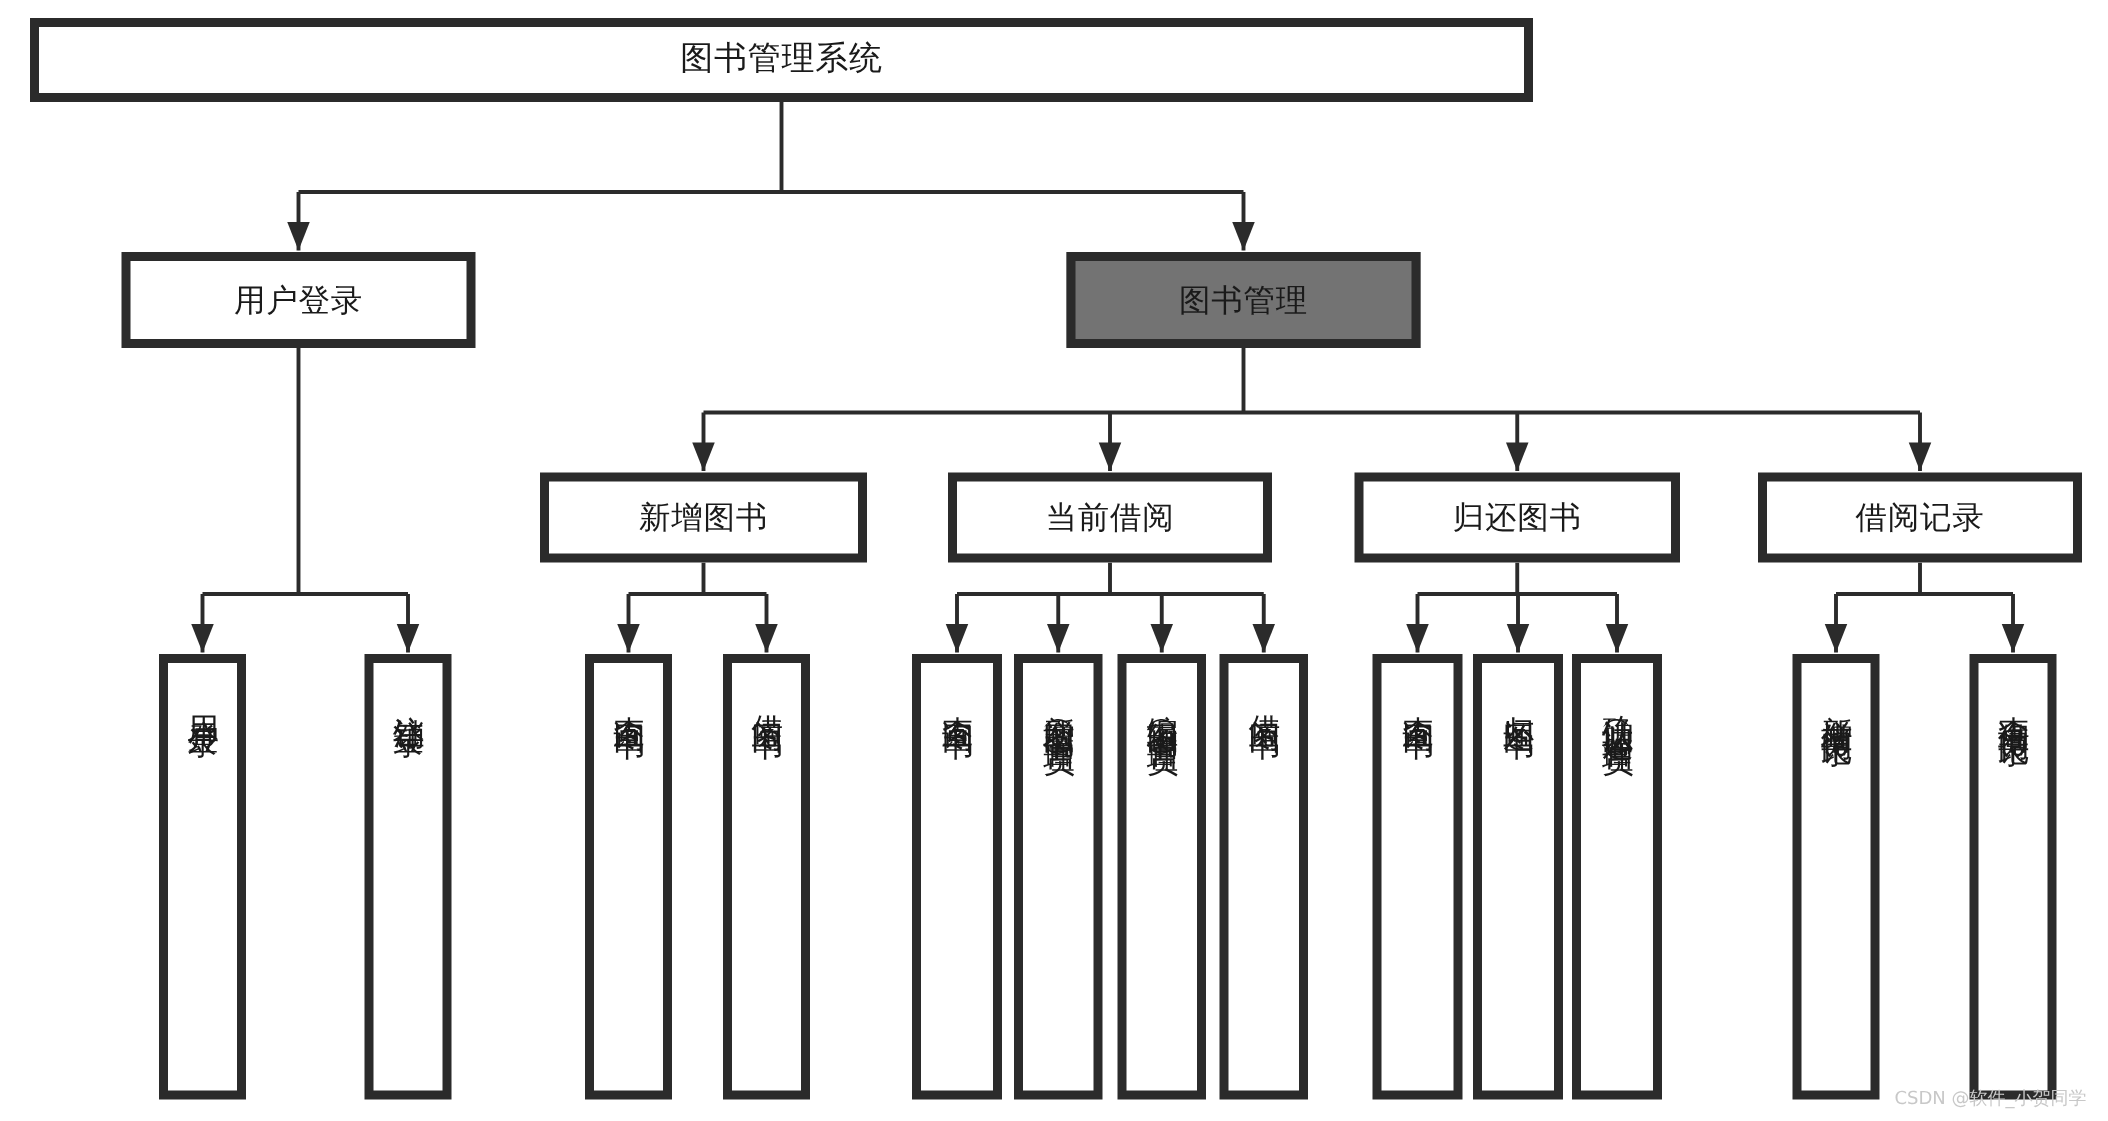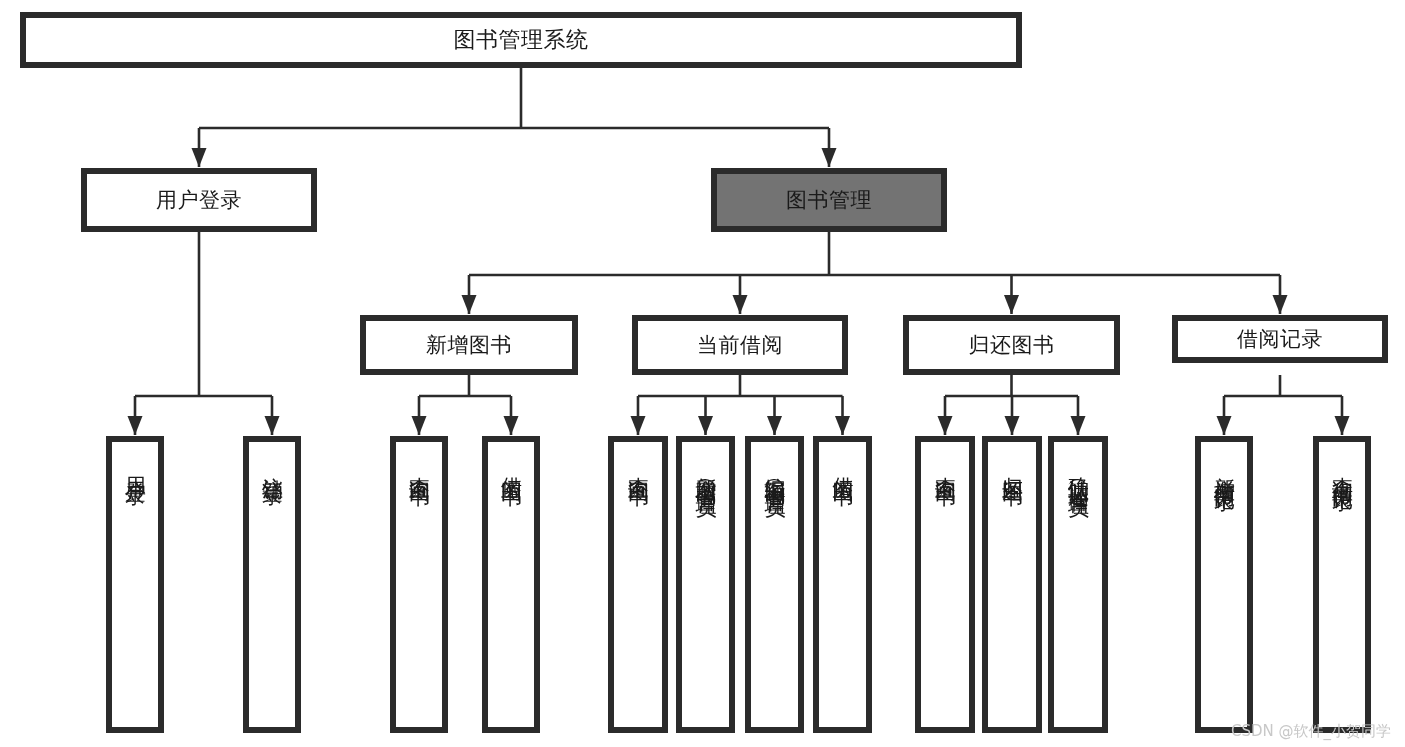--- a/index.html
+++ b/index.html
@@ -57,21 +57,21 @@
     text-orientation: upright;
     font-size: 21px;
     letter-spacing: 3px;
     line-height: 1;
     white-space: nowrap;
   }
   .watermark {
     position: absolute;
     right: 14px;
     bottom: 6px;
-    font-size: 15px;
+    font-size: 12px;
     color: #c8c8c8;
     z-index: 5;
     white-space: nowrap;
     font-family: "DejaVu Sans", "Liberation Sans", sans-serif;
   }
 </style>
 </head>
 <body>
 
 <div id="canvas">
@@ -141,21 +141,21 @@
       </div>
       <div class="node horiz" style="left: 360px; top: 315px; width: 218px; height: 60px; border-color: rgb(43, 43, 43); background: rgb(255, 255, 255);">
         <span class="label">新增图书</span>
       </div>
       <div class="node horiz" style="left: 632px; top: 315px; width: 216px; height: 60px; border-color: rgb(43, 43, 43); background: rgb(255, 255, 255);">
         <span class="label">当前借阅</span>
       </div>
       <div class="node horiz" style="left: 903px; top: 315px; width: 217px; height: 60px; border-color: rgb(43, 43, 43); background: rgb(255, 255, 255);">
         <span class="label">归还图书</span>
       </div>
-      <div class="node horiz" style="left: 1172px; top: 315px; width: 216px; height: 48px; border-color: rgb(43, 43, 43); background: rgb(255, 255, 255);">
+      <div class="node horiz" style="left: 1172px; top: 315px; width: 216px; height: 60px; border-color: rgb(43, 43, 43); background: rgb(255, 255, 255);">
         <span class="label">借阅记录</span>
       </div>
       <div class="node vert" style="left: 106px; top: 436px; width: 58px; height: 297px; border-color: rgb(43, 43, 43); background: rgb(255, 255, 255);">
         <span class="label">用户登录</span>
       </div>
       <div class="node vert" style="left: 243px; top: 436px; width: 58px; height: 297px; border-color: rgb(43, 43, 43); background: rgb(255, 255, 255);">
         <span class="label">注销登录</span>
       </div>
       <div class="node vert" style="left: 390px; top: 436px; width: 58px; height: 297px; border-color: rgb(43, 43, 43); background: rgb(255, 255, 255);">
         <span class="label">查询图书</span>

